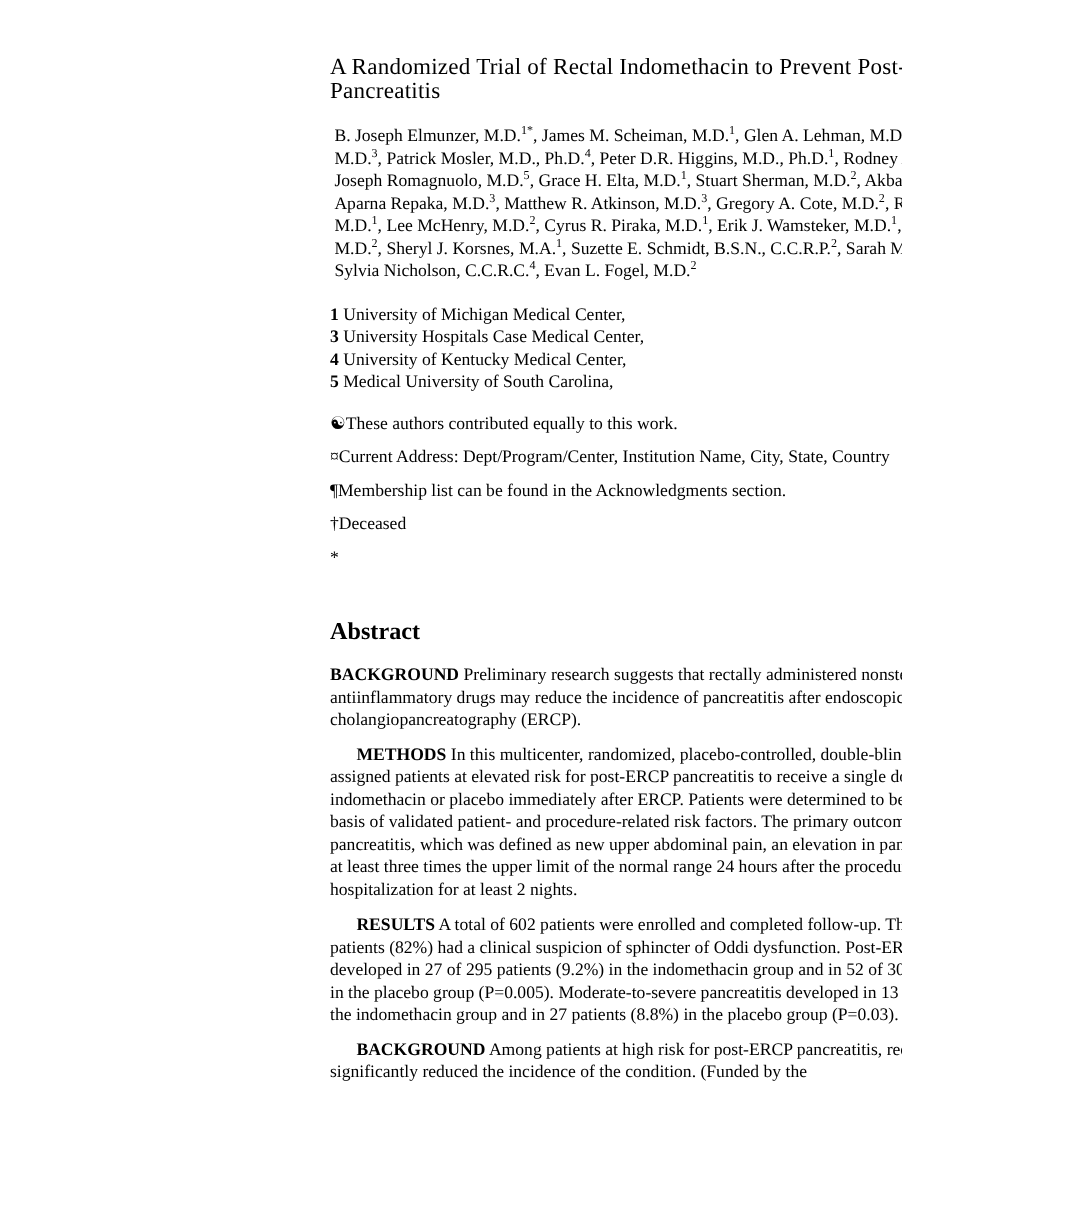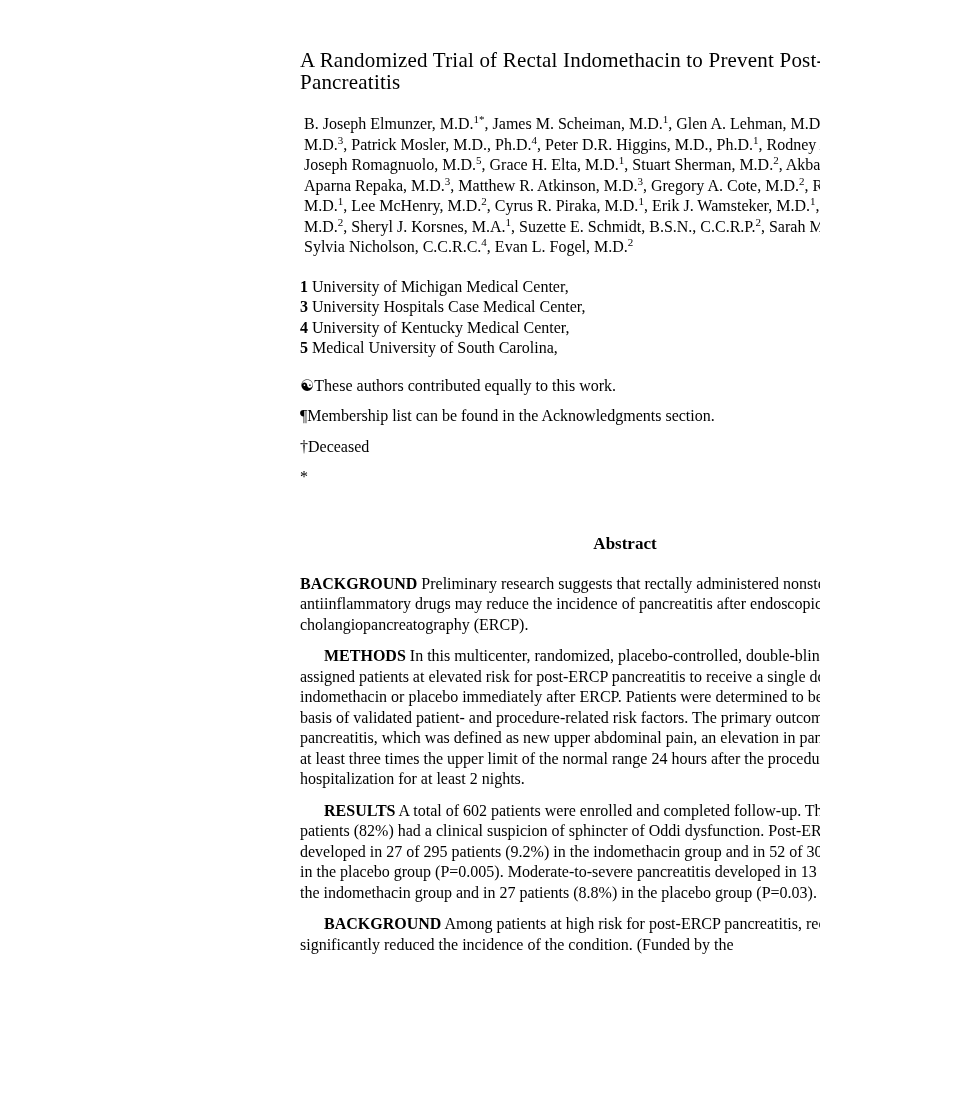--- a/index.html
+++ b/index.html
@@ -47,24 +47,23 @@
   .notes {
     margin-top: 17px;
   }
   .notes p {
     margin: 10px 0 0 0;
     font-size: 16px;
     line-height: 20.5px;
   }
   h2.abstract-heading {
     margin: 42px 0 0 0;
-    font-size: 17px;
+    font-size: 22px;
     line-height: 27px;
     font-weight: 700;
-    text-align: center;
   }
   .abstract-sections p {
     margin: 11px 0 0 0;
     font-size: 16px;
     line-height: 20.5px;
     text-align: left;
   }
   .abstract-sections p.first {
     margin-top: 17px;
   }
@@ -85,20 +84,21 @@
 
     <div class="affiliations">
         <div><b class="aff-num">1</b> University of Michigan Medical Center,</div>
         <div><b class="aff-num">3</b> University Hospitals Case Medical Center,</div>
         <div><b class="aff-num">4</b> University of Kentucky Medical Center,</div>
         <div><b class="aff-num">5</b> Medical University of South Carolina,</div>
       </div>
 
     <div class="notes">
         <p>☯These authors contributed equally to this work.</p>
+        <p>¤Current Address: Dept/Program/Center, Institution Name, City, State, Country</p>
         <p>¶Membership list can be found in the Acknowledgments section.</p>
         <p>†Deceased</p>
         <p>*</p>
       </div>
 
     <h2 class="abstract-heading">Abstract</h2>
 
     <div class="abstract-sections">
         <p class="first"><b>BACKGROUND</b> Preliminary research suggests that rectally administered nonsteroidal antiinflammatory drugs may reduce the incidence of pancreatitis after endoscopic retrograde cholangiopancreatography (ERCP).</p>
         <p class="indent"><b>METHODS</b> In this multicenter, randomized, placebo-controlled, double-blind clinical trial, we assigned patients at elevated risk for post-ERCP pancreatitis to receive a single dose of rectal indomethacin or placebo immediately after ERCP. Patients were determined to be at high risk on the basis of validated patient- and procedure-related risk factors. The primary outcome was post-ERCP pancreatitis, which was defined as new upper abdominal pain, an elevation in pancreatic enzymes to at least three times the upper limit of the normal range 24 hours after the procedure, and hospitalization for at least 2 nights.</p>

